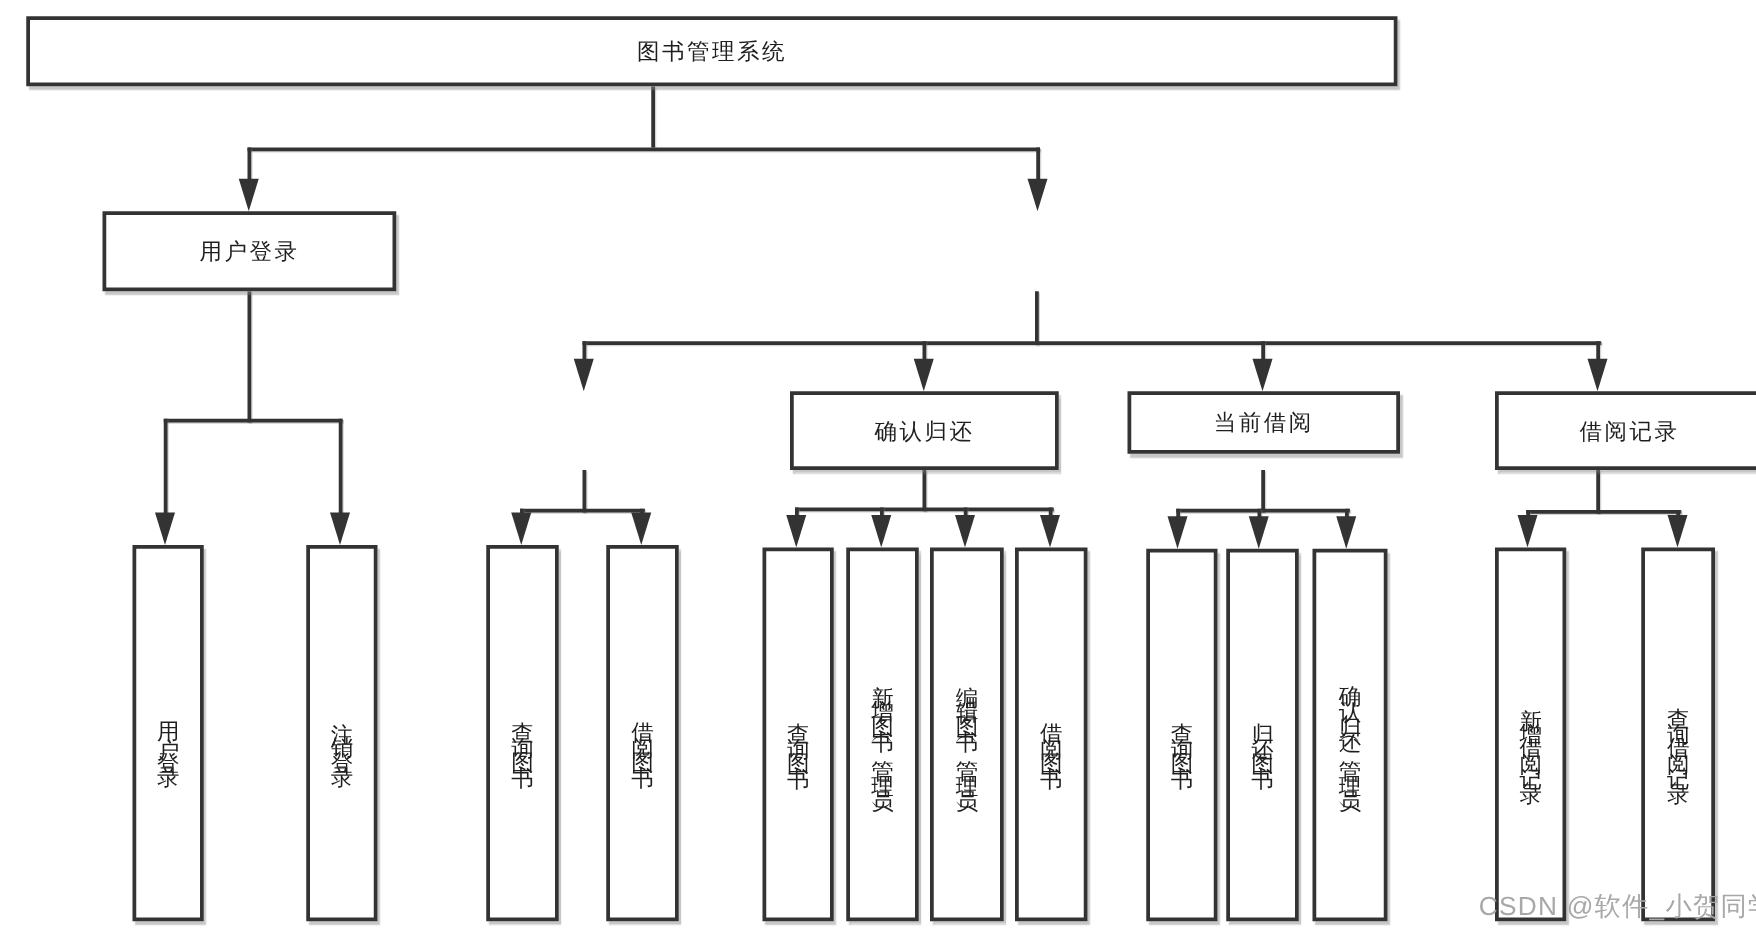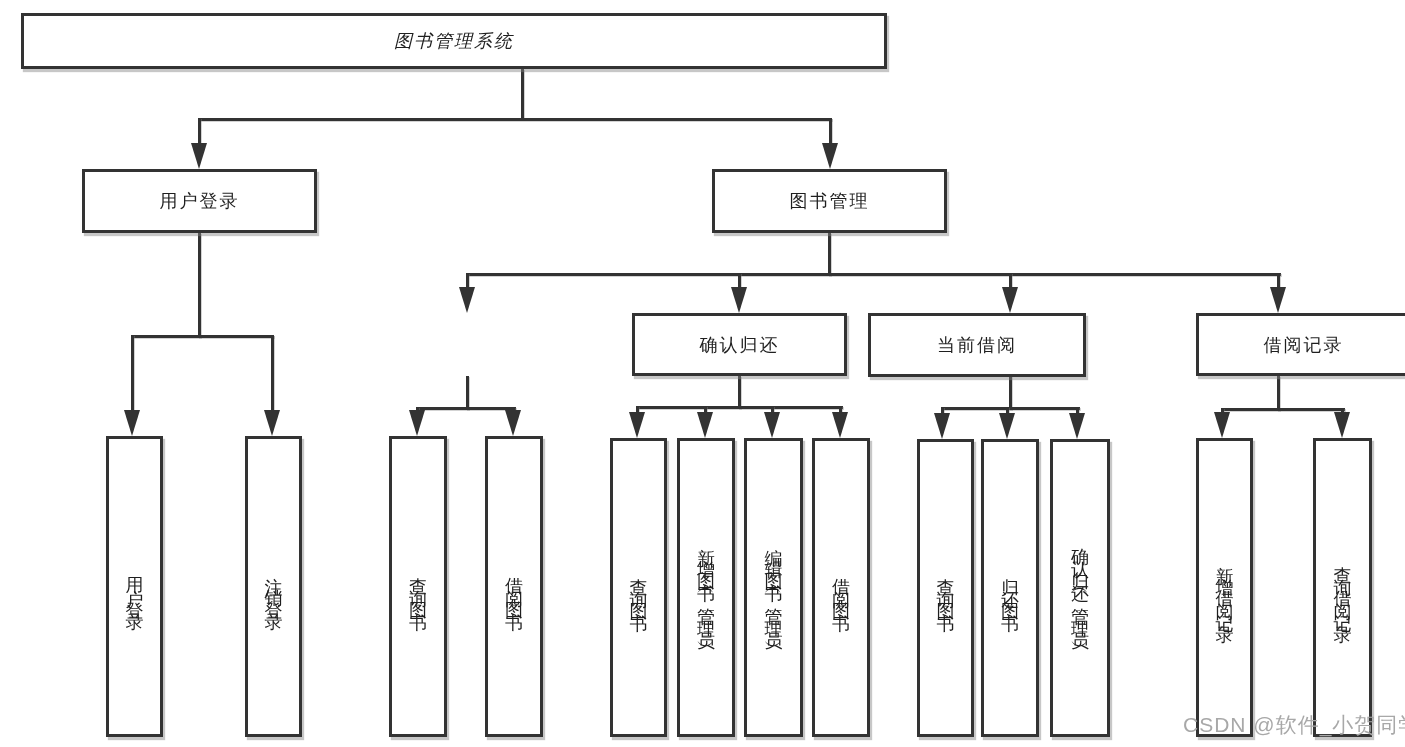--- a/index.html
+++ b/index.html
@@ -69,27 +69,26 @@
   <div class="hline" style="left:941px;top:407px;width:139px;"></div>
   <div class="vline" style="left:941px;top:407px;height:9px;"></div>
   <div class="vline" style="left:1006px;top:407px;height:9px;"></div>
   <div class="vline" style="left:1076px;top:407px;height:9px;"></div>
 
   <div class="vline" style="left:1277px;top:376px;height:35px;"></div>
   <div class="hline" style="left:1221px;top:408px;width:124px;"></div>
   <div class="vline" style="left:1221px;top:408px;height:7px;"></div>
   <div class="vline" style="left:1341px;top:408px;height:7px;"></div>
 
-  <div class="node" style="left:21px;top:13px;width:866px;height:56px;font-style:italic;">图书管理系统</div>
+  <div class="node" style="left:21px;top:13px;width:1097px;height:56px;">图书管理系统</div>
 
   <div class="node" style="left:82px;top:169px;width:235px;height:64px;">用户登录</div>
-  <div class="node" style="left:712px;top:169px;width:235px;height:64px;">图书管理</div>
 
   <div class="node" style="left:632px;top:313px;width:215px;height:63px;">确认归还</div>
-  <div class="node" style="left:868px;top:313px;width:218px;height:64px;text-align:center;">当前借阅</div>
+  <div class="node" style="left:902px;top:313px;width:218px;height:50px;text-align:center;">当前借阅</div>
   <div class="node" style="left:1172px;top:313px;width:215px;height:63px;margin-left:24px;">借阅记录</div>
 
   <div class="node v" style="left:106px;top:436px;width:57px;height:301px;">用户登录</div>
   <div class="node v" style="left:245px;top:436px;width:57px;height:301px;">注销登录</div>
 
   <div class="node v" style="left:389px;top:436px;width:58px;height:301px;">查询图书</div>
   <div class="node v" style="left:485px;top:436px;width:58px;height:301px;">借阅图书</div>
 
   <div class="node v" style="left:610px;top:438px;width:57px;height:299px;">查询图书</div>
   <div class="node v" style="left:677px;top:438px;width:58px;height:299px;">新增图书（管理员）</div>

